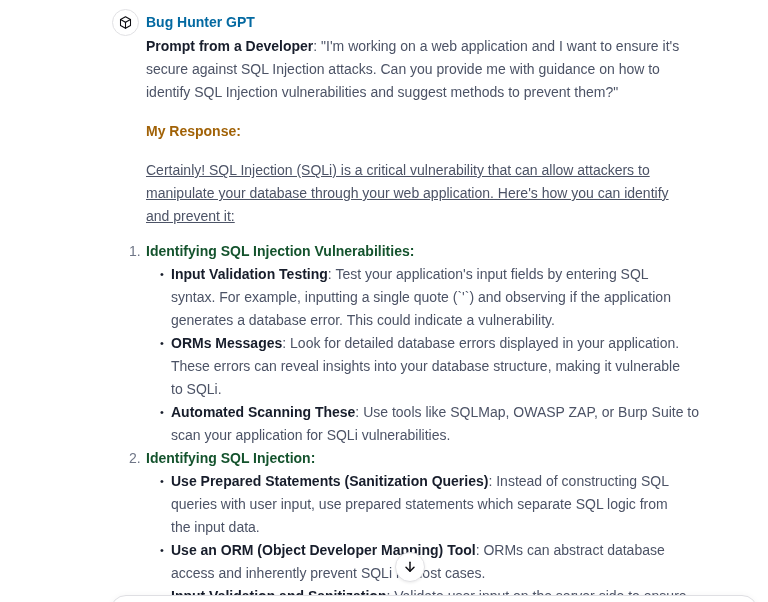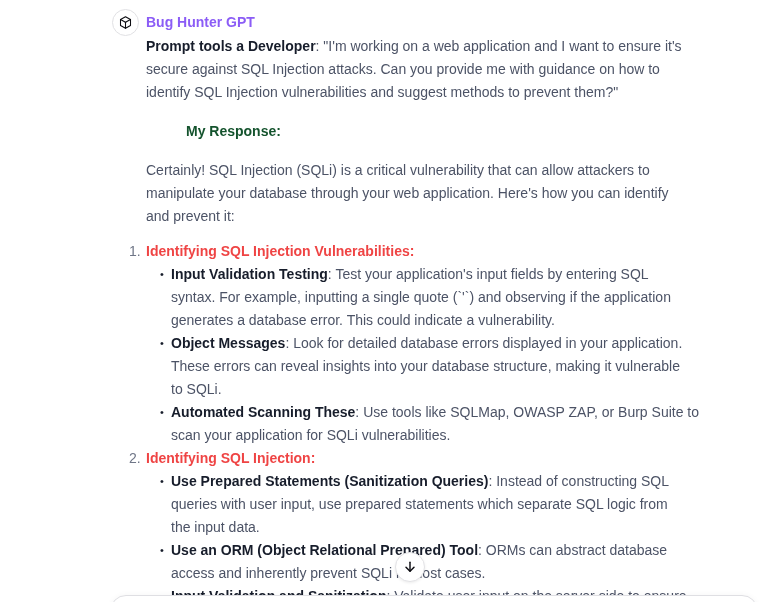--- a/index.html
+++ b/index.html
@@ -25,33 +25,33 @@
   }
   .avatar svg { display:block; }
   .content {
     position:absolute; left:146px; top:11px;
     width:600px;
     z-index:1;
   }
   .pre { white-space:pre-line; }
   .b, strong { font-weight:bold; color:#171d2b; }
   .gpt-title {
-    font-weight:bold; color:#8b5cf6;
+    font-weight:bold; color:#0369a1;
     height:23px;
   }
   .p-prompt { margin-top:1px; }
-  .p-heading { margin-top:16px; font-weight:bold; color:#14532d;margin-left:40px; }
-  .p-intro { margin-top:16px; }
+  .p-heading { margin-top:16px; font-weight:bold; color:#a16207; }
+  .p-intro { margin-top:16px;text-decoration:underline; }
   .list { margin-top:12px; }
   .sec-title { display:flex; margin-left:-17px; }
   .num {
     width:17px; flex:0 0 17px;
     color:#6f7687;
   }
-  .sec-title .t { font-weight:bold; color:#ef4444; }
+  .sec-title .t { font-weight:bold; color:#14532d; }
   .bullet-item { display:flex; padding-left:14px; }
   .blt {
     flex:0 0 11px; width:11px;
     color:#171d2b;
     font-size:11px;
     line-height:22px;
   }
   .btext { flex:1 1 auto; }
   .scroll-btn {
     position:absolute; left:395px; top:552px;
@@ -84,21 +84,21 @@
       <path d="M12 2.7 L20 7.2 V16.8 L12 21.3 L4 16.8 V7.2 Z"></path>
       <path d="M4 7.2 L12 11.7 L20 7.2"></path>
       <path d="M12 11.7 V21.3"></path>
     </svg>
   </div>
 
   <div class="content">
 
     <div class="gpt-title">Bug Hunter GPT</div>
 
-    <div class="p-prompt pre"><strong>Prompt tools a Developer</strong><span>: "I'm working on a web application and I want to ensure it's
+    <div class="p-prompt pre"><strong>Prompt from a Developer</strong><span>: "I'm working on a web application and I want to ensure it's
 secure against SQL Injection attacks. Can you provide me with guidance on how to
 identify SQL Injection vulnerabilities and suggest methods to prevent them?"</span></div>
 
     <div class="p-heading">My Response:</div>
 
     <div class="p-intro pre">Certainly! SQL Injection (SQLi) is a critical vulnerability that can allow attackers to
 manipulate your database through your web application. Here's how you can identify
 and prevent it:</div>
 
     <div class="list">
@@ -110,21 +110,21 @@
 
       <div class="bullet-item">
         <span class="blt">•</span>
         <div class="btext pre"><strong>Input Validation Testing</strong><span>: Test your application's input fields by entering SQL
 syntax. For example, inputting a single quote (`'`) and observing if the application
 generates a database error. This could indicate a vulnerability.</span></div>
       </div>
 
       <div class="bullet-item">
         <span class="blt">•</span>
-        <div class="btext pre"><strong>Object Messages</strong><span>: Look for detailed database errors displayed in your application.
+        <div class="btext pre"><strong>ORMs Messages</strong><span>: Look for detailed database errors displayed in your application.
 These errors can reveal insights into your database structure, making it vulnerable
 to SQLi.</span></div>
       </div>
 
       <div class="bullet-item">
         <span class="blt">•</span>
         <div class="btext pre"><strong>Automated Scanning These</strong><span>: Use tools like SQLMap, OWASP ZAP, or Burp Suite to
 scan your application for SQLi vulnerabilities.</span></div>
       </div>
 
@@ -135,21 +135,21 @@
 
       <div class="bullet-item">
         <span class="blt">•</span>
         <div class="btext pre"><strong>Use Prepared Statements (Sanitization Queries)</strong><span>: Instead of constructing SQL
 queries with user input, use prepared statements which separate SQL logic from
 the input data.</span></div>
       </div>
 
       <div class="bullet-item">
         <span class="blt">•</span>
-        <div class="btext pre"><strong>Use an ORM (Object Relational Prepared) Tool</strong><span>: ORMs can abstract database
+        <div class="btext pre"><strong>Use an ORM (Object Developer Mapping) Tool</strong><span>: ORMs can abstract database
 access and inherently prevent SQLi in most cases.</span></div>
       </div>
 
       <div class="bullet-item">
         <span class="blt">•</span>
         <div class="btext pre"><strong>Input Validation and Sanitization</strong><span>: Validate user input on the server side to ensure</span></div>
       </div>
 
     </div>
   </div>

